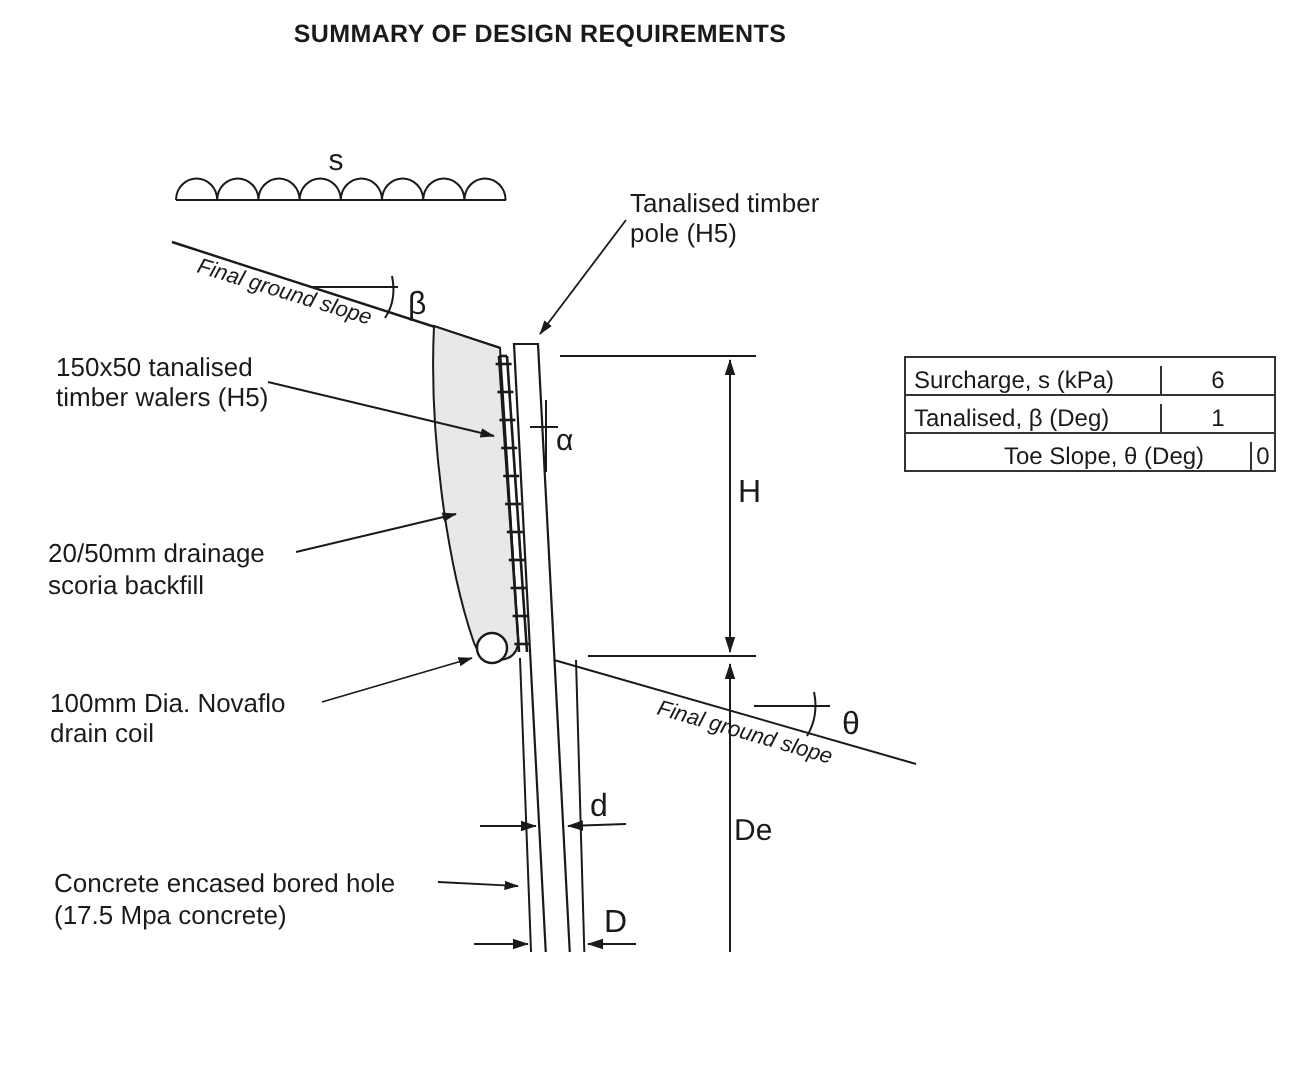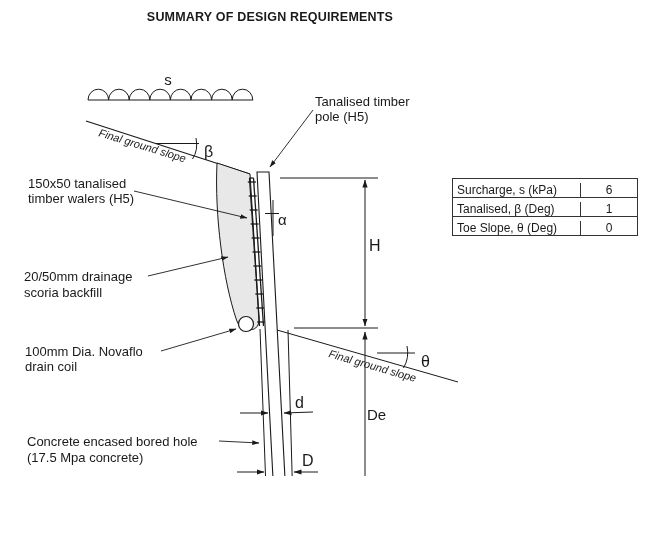--- a/index.html
+++ b/index.html
@@ -9,21 +9,21 @@
          font-size:12.5px;font-weight:bold;letter-spacing:.2px;white-space:nowrap;}
   svg{position:absolute;left:0;top:0;}
   svg text{fill:#1a1a1a;font-family:"Liberation Sans", sans-serif;}
   .callout{font-size:13px;}
   .dimletter{font-size:16px;}
   .slopetext{font-size:11px;font-style:italic;}
   
   .ptable{position:absolute;left:452px;top:178px;width:184px;border:1px solid #333;
           font-size:12px;}
   .trow{display:flex;height:18px;border-bottom:1px solid #333;align-items:flex-end;}
-  .trow:last-child{border-bottom:none;}
+  .trow:last-child{border-bottom:none;margin-left:45px;}
   .tp{width:123px;border-right:1px solid #333;padding-left:4px;display:flex;align-items:center;}
   .tv{flex:1;display:flex;align-items:center;justify-content:center;}
 </style>
 </head>
 <body>
 
 <div class="stage">
 
   <div class="title">SUMMARY OF DESIGN REQUIREMENTS</div>
 

